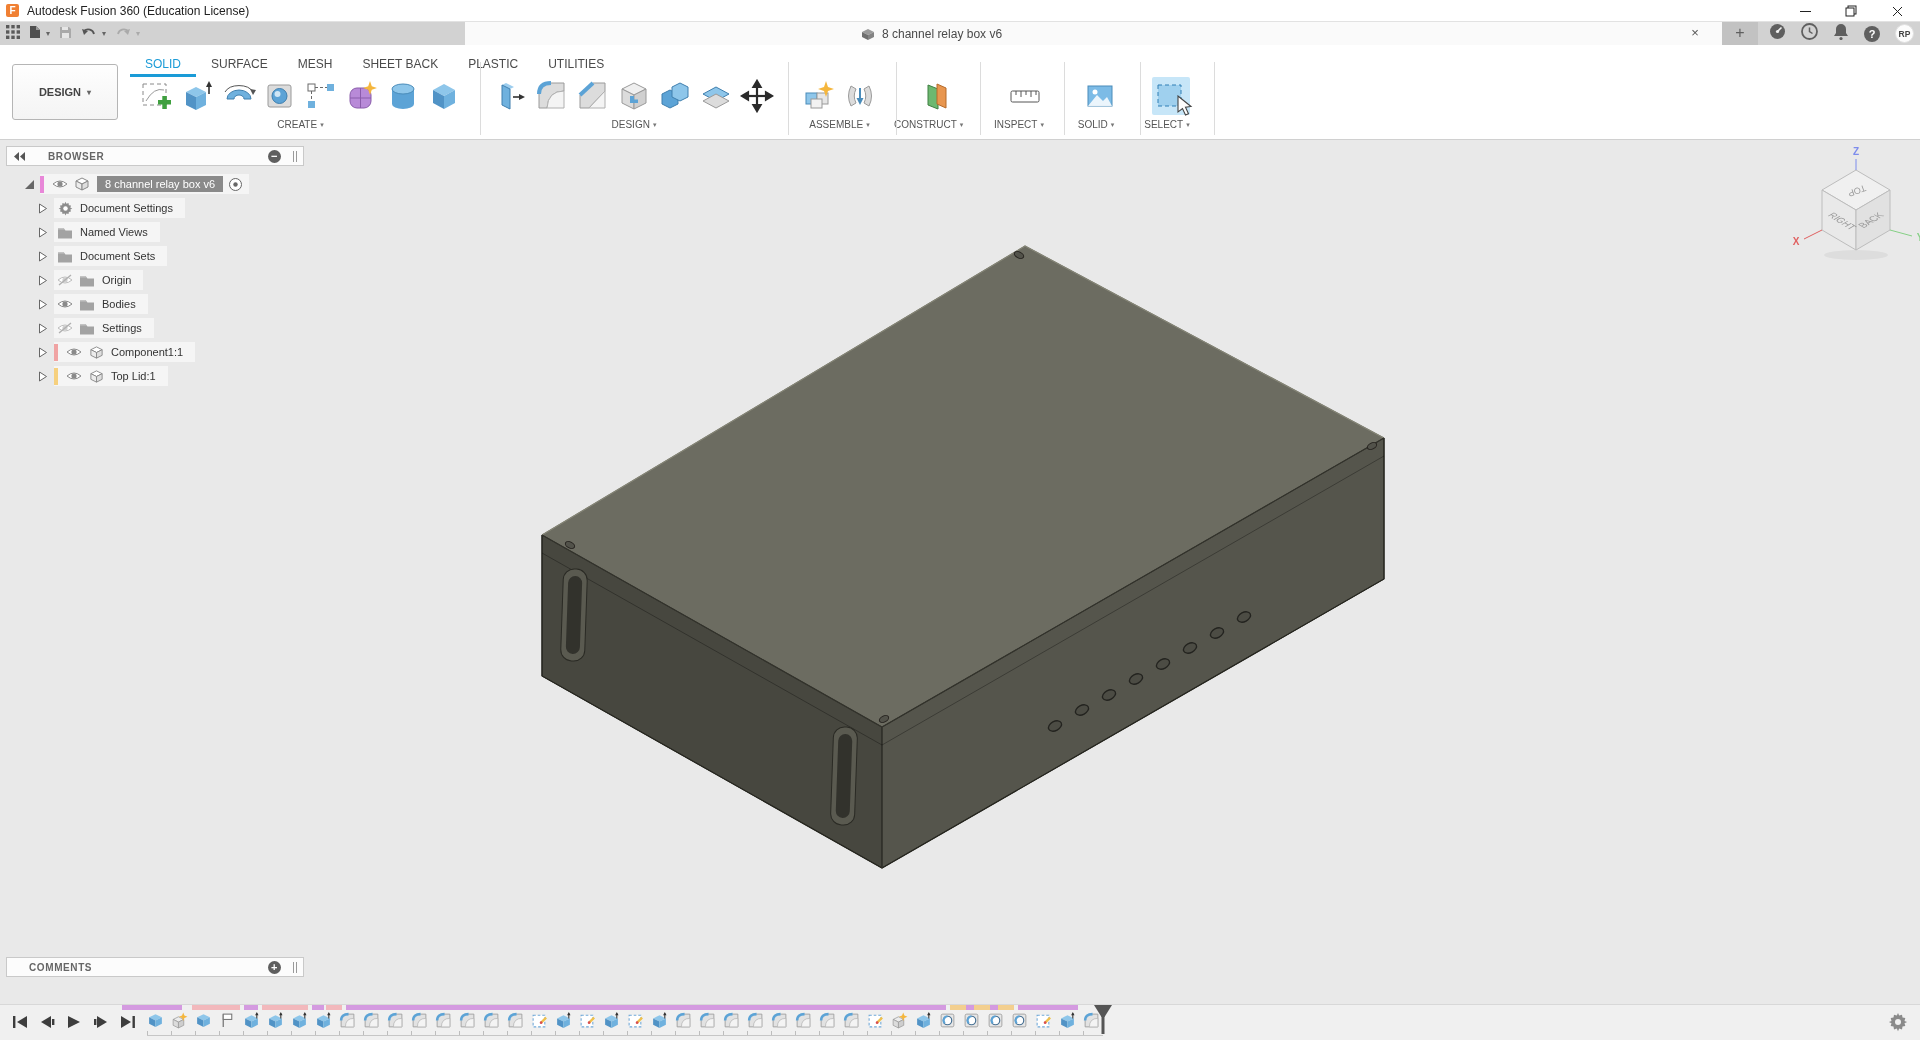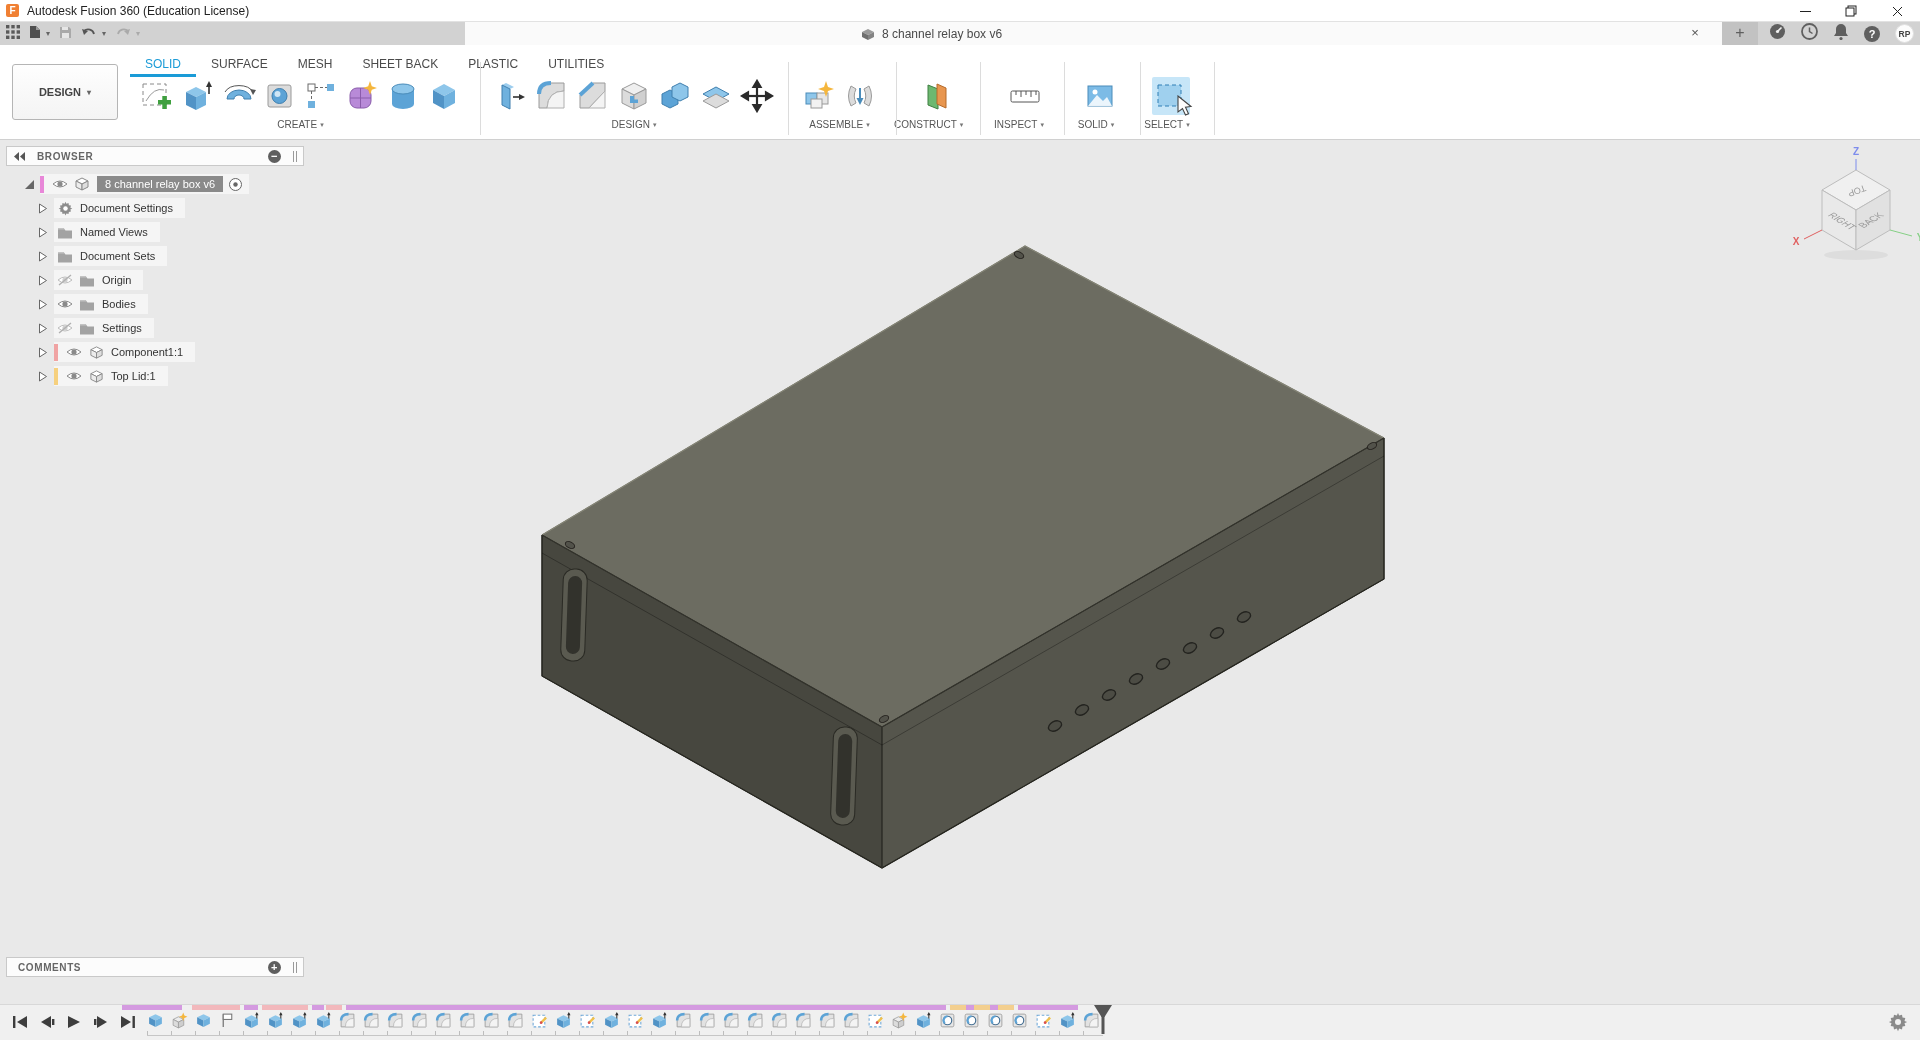--- a/index.html
+++ b/index.html
@@ -41,21 +41,21 @@
   .grp-label .caret { font-size:7px; color:#777; margin-left:3px; vertical-align:1px; }
   .rsep { position:absolute; top:17px; width:1px; height:73px; background:#dcdcdc; }
 
   
   .canvas { position:absolute; left:0; top:141px; width:1920px; height:863px; background:#e9e9e9; }
   .model-svg { position:absolute; left:0; top:0; }
 
   
   .browser { position:absolute; left:6px; top:5px; width:298px; }
   .panel-header { height:20px; background:#fcfcfc; border:1px solid #c9c9c9; display:flex; align-items:center; font-size:10px; letter-spacing:.6px; color:#666; font-weight:bold; position:relative; }
-  .panel-header .hdr-label { margin-left:11px; }
+  .panel-header .hdr-label { margin-left:22px; }
   .collapse-ic { margin-left:7px; display:flex; gap:1px; }
   .circle-btn { position:absolute; right:22px; top:3px; width:13px; height:13px; border-radius:50%; background:#5f5f5f; color:#fff; text-align:center; line-height:12px; font-size:11px; font-weight:bold; }
   .grip { position:absolute; right:6px; top:4px; display:flex; gap:2px; }
   .grip i { display:block; width:1px; height:11px; background:#9a9a9a; }
   .br-root { display:flex; align-items:center; height:24px; margin-top:6px; }
   .br-row { display:flex; align-items:center; height:24px; }
   .pill { display:flex; align-items:center; height:20px; background:rgba(245,245,245,.92); padding-right:12px; }
   .exp { width:14px; margin-left:16px; margin-right:4px; display:flex; justify-content:center; }
   .br-row .exp { margin-left:30px; }
   .cbar { width:4px; height:17px; margin-right:5px; }

